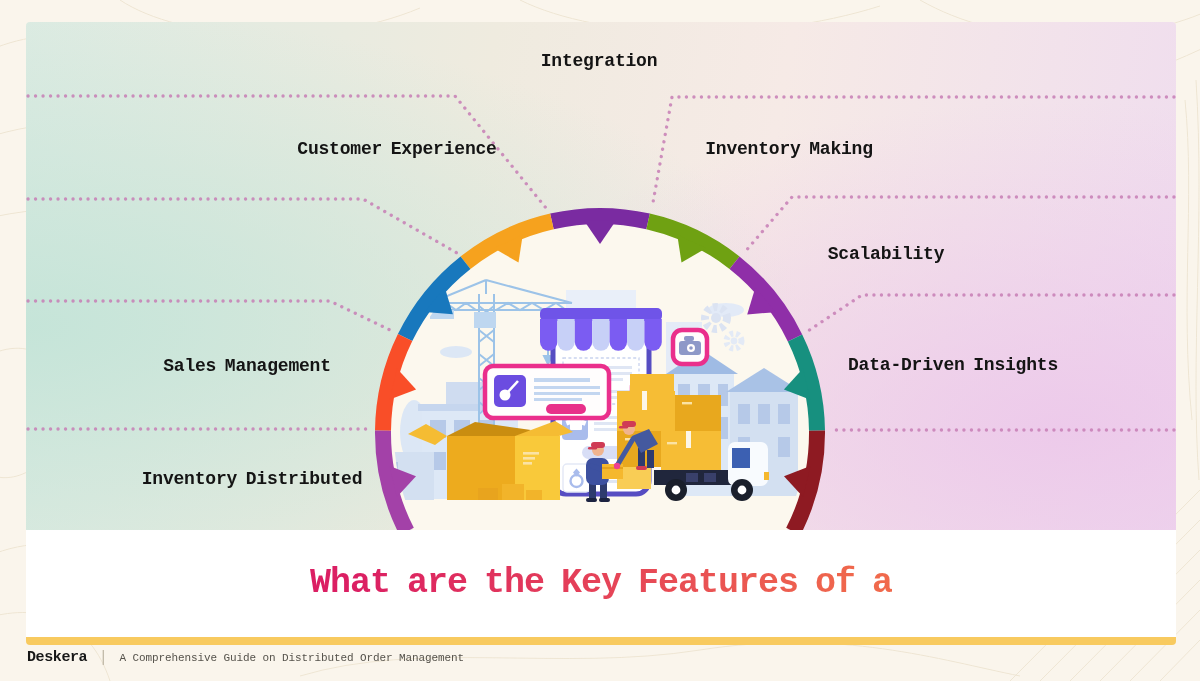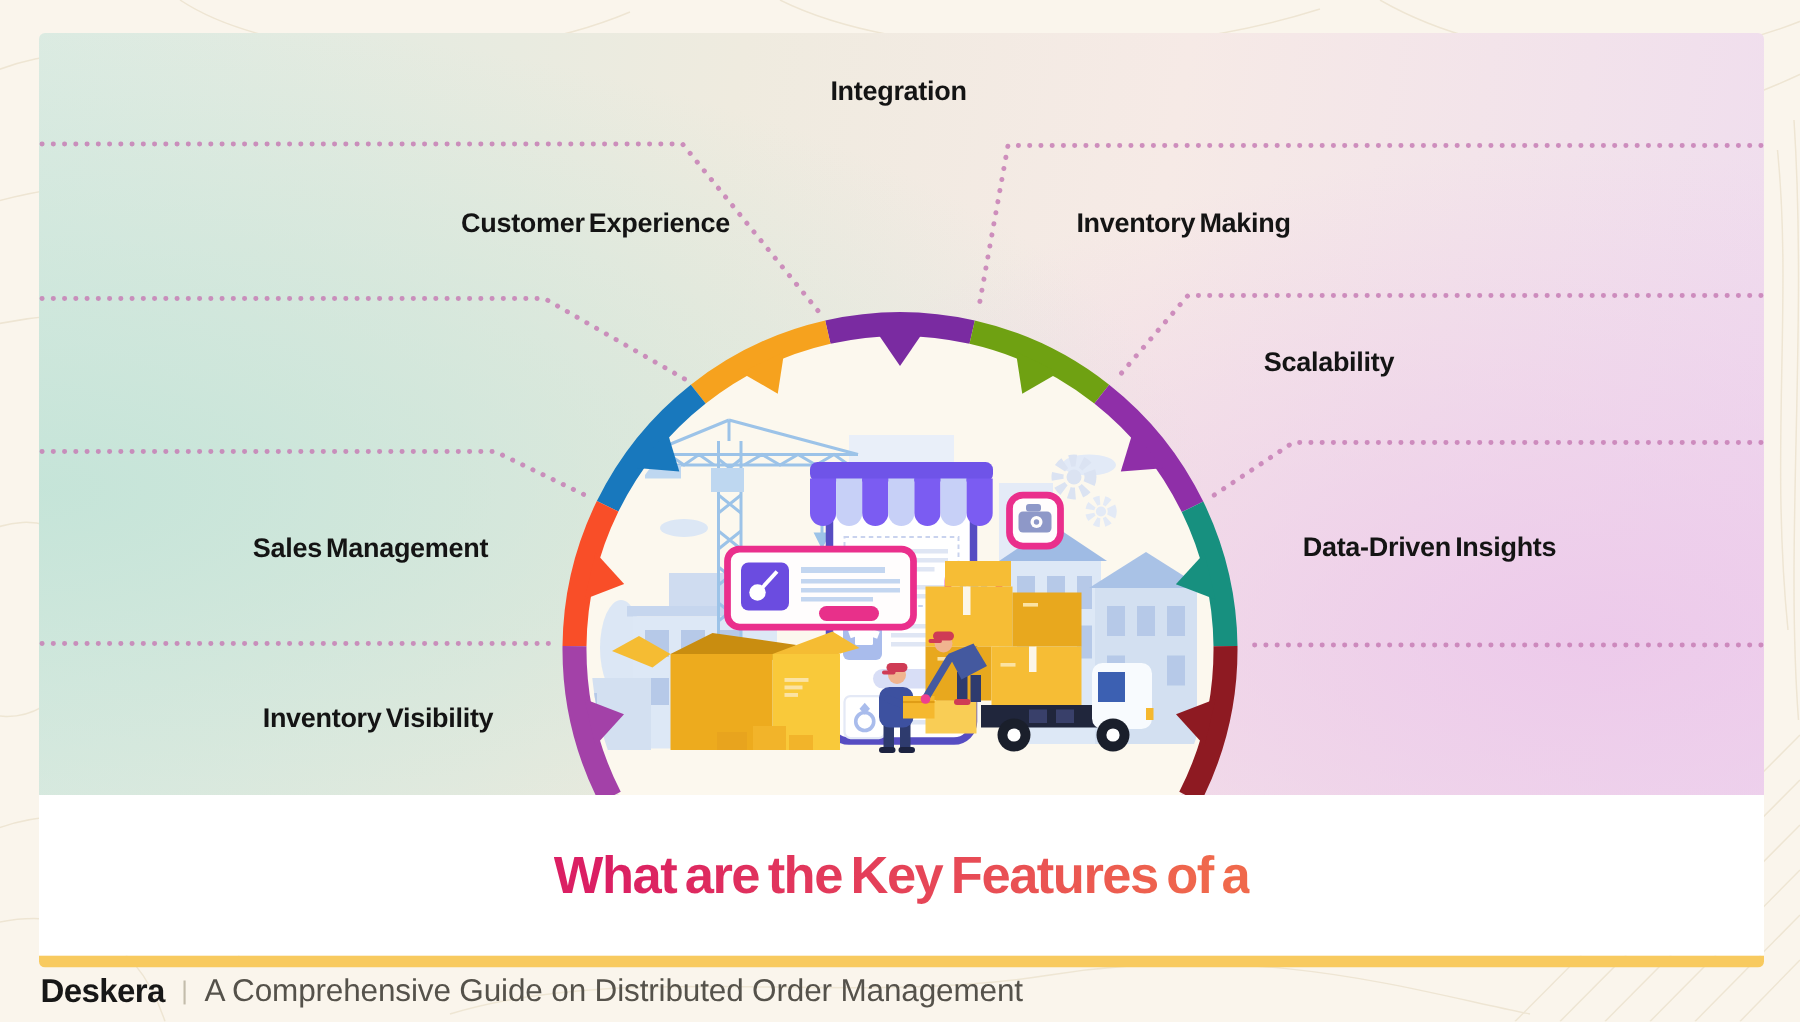--- a/index.html
+++ b/index.html
@@ -1,18 +1,18 @@
 <!DOCTYPE html>
 <html><head>
 <meta charset="utf-8">
 <style>
   html,body{margin:0;padding:0;}
   body{width:1200px;height:681px;overflow:hidden;background:#faf5ec;
        font-family:"Liberation Sans",sans-serif;position:relative;}
-  .stage{position:relative;width:1200px;height:681px;overflow:hidden;}
+  .stage{position:relative;width:1200px;height:681px;overflow:hidden;font-family:Liberation Mono, monospace;}
   .contours{position:absolute;inset:0;z-index:0;}
   .card{position:absolute;left:26px;top:22px;width:1150px;height:623px;z-index:1;
         border-radius:4px;overflow:hidden;display:flex;flex-direction:column;}
   .art{position:relative;width:1150px;height:508px;
     background:
       radial-gradient(120% 140% at 90% 80%, rgba(236,198,234,.85) 0%, rgba(236,198,234,0) 46%),
       radial-gradient(130% 120% at 0% 60%, rgba(196,228,216,.95) 0%, rgba(196,228,216,0) 52%),
       linear-gradient(100deg,#dcebe2 0%,#efebdf 38%,#f6eae6 62%,#efdcef 100%);}
   .art svg{position:absolute;left:0;top:0;}
   .feature-label{position:absolute;transform:translate(-50%,-50%);
@@ -21,23 +21,23 @@
   .title-area{position:relative;width:1150px;height:107px;background:#ffffff;
       display:flex;align-items:center;justify-content:center;}
   .title{font-weight:bold;font-size:35px;line-height:39px;text-align:right;
       letter-spacing:-1px;word-spacing:-3px;
       background:linear-gradient(90deg,#db1f63 8%,#e8356p 40%,#f0694c 95%);
       background:linear-gradient(90deg,#db1f63 8%,#f0694c 95%);
       -webkit-background-clip:text;background-clip:text;
       -webkit-text-fill-color:transparent;color:#e02365;}
   .gold-bar{width:1150px;height:8px;background:#f8ca5f;}
   .footer{position:absolute;left:27px;top:648px;z-index:1;display:flex;align-items:center;}
-  .brand{font-weight:bold;font-size:22px;color:#171717;letter-spacing:-.4px;text-align:center;}
+  .brand{font-weight:bold;font-size:15px;color:#171717;letter-spacing:-.4px;text-align:center;}
   .sep{margin:0 11px;color:#c3bcab;font-size:17px;font-weight:normal;}
-  .tagline{font-size:21px;color:#55524b;letter-spacing:-.1px;}
+  .tagline{font-size:11px;color:#55524b;letter-spacing:-.1px;}
 </style>
 </head>
 <body>
 
 <div class="stage">
 
   <svg class="contours" width="1200" height="681" viewBox="0 0 1200 681">
     <g fill="none" stroke="#e8ddc6" stroke-width="1" opacity="0.65">
       <path d="M-20,140 C120,90 240,170 380,120 S620,30 760,70 S1040,130 1220,40"></path>
       <path d="M-20,220 C140,180 260,260 420,210"></path>
@@ -295,24 +295,24 @@
             <polyline points="1148,75 646,75 626,186" fill="none" stroke="#c77eb5" stroke-width="3.3" stroke-linecap="round" stroke-dasharray="0.1 7.4" opacity="0.85"></polyline>
             <polyline points="1148,175 766,175 718,231" fill="none" stroke="#c77eb5" stroke-width="3.3" stroke-linecap="round" stroke-dasharray="0.1 7.4" opacity="0.85"></polyline>
             <polyline points="1148,273 836,273 782,309" fill="none" stroke="#c77eb5" stroke-width="3.3" stroke-linecap="round" stroke-dasharray="0.1 7.4" opacity="0.85"></polyline>
             <polyline points="1148,408 806,408" fill="none" stroke="#c77eb5" stroke-width="3.3" stroke-linecap="round" stroke-dasharray="0.1 7.4" opacity="0.85"></polyline>
           </g>
       </svg>
 
       <div class="feature-label" style="left: 573px; top: 39px;">Integration</div>
       <div class="feature-label" style="left: 359px; top: 127px; margin-left: 12px;">Customer Experience</div>
       <div class="feature-label" style="left: 763px; top: 127px;">Inventory Making</div>
-      <div class="feature-label" style="left: 860px; top: 220px;">Scalability</div>
+      <div class="feature-label" style="left: 860px; top: 232px;">Scalability</div>
       <div class="feature-label" style="left: 221px; top: 344px;">Sales Management</div>
       <div class="feature-label" style="left: 927px; top: 343px;">Data-Driven Insights</div>
-      <div class="feature-label" style="left: 226px; top: 457px;">Inventory Visibility</div>
+      <div class="feature-label" style="left: 226px; top: 457px;">Inventory Distributed</div>
     </div>
 
     <div class="title-area">
       <div class="title">
         <div>What are the Key Features of a</div>
       </div>
     </div>
 
     <div class="gold-bar"></div>
   </div>

